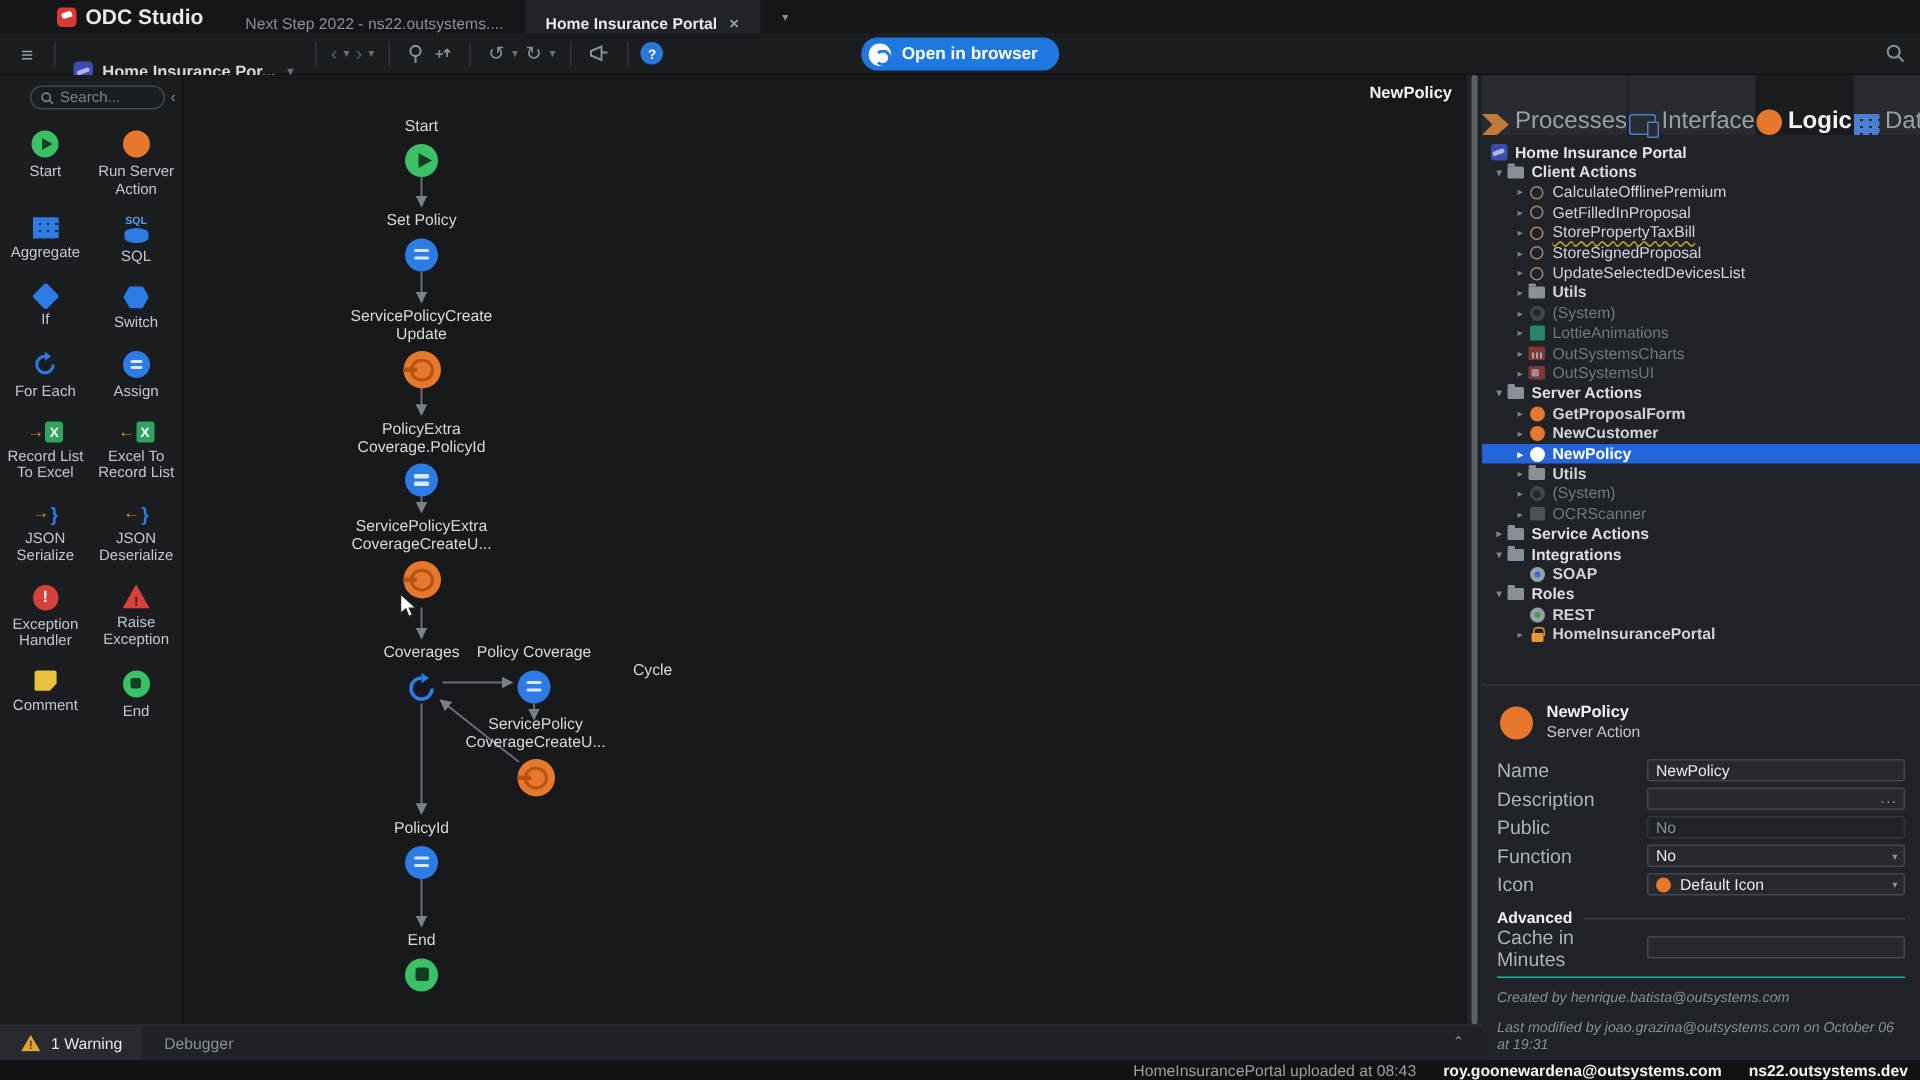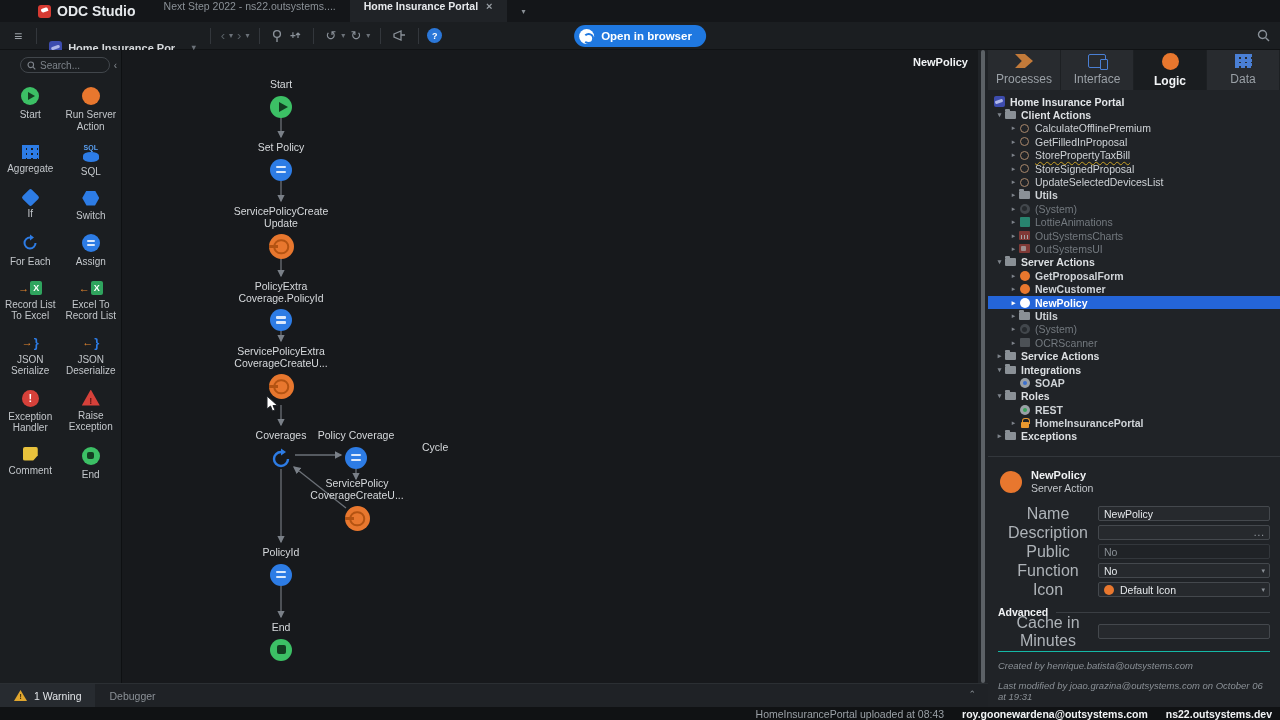--- a/index.html
+++ b/index.html
@@ -6,21 +6,21 @@
   html,body { width:1280px; height:720px; background:#0d0f11; overflow:hidden; }
   body { font-family:"Liberation Sans", sans-serif; color:#c9cdd1; font-size:11px; }
   .app { position:relative; width:1280px; height:720px; background:#17191c; }
 
   
   .titlebar { position:absolute; left:0; top:0; width:1280px; height:22px; background:#141619; display:flex; align-items:stretch; }
   .brand { display:flex; align-items:center; gap:6px; padding:0 14px 0 38px; }
   .odc-logo { width:13px; height:13px; border-radius:3px; background:#d63a32; position:relative; }
   .odc-logo::after{ content:""; position:absolute; left:3px; top:3px; width:7px; height:4px; background:#fff; border-radius:2px 2px 0 3px; transform:rotate(-18deg);}
   .brand-name { color:#e6e9ec; font-weight:bold; font-size:14px; }
-  .tab { display:flex; align-items:flex-start; gap:8px; padding:0 14px; color:#8a9096; font-size:10.5px; }
+  .tab { display:flex; align-items:flex-end; gap:8px; padding:0 14px; color:#8a9096; font-size:10.5px; }
   .tab.active { background:#202327; color:#e6e9ec; font-weight:bold; }
   .tab .close { color:#9aa0a6; font-size:11px; }
   .tab-caret { width:34px; display:flex; align-items:center; justify-content:center; color:#8a9096; font-size:8px; }
 
   
   .toolbar { position:absolute; left:0; top:22px; width:1280px; height:28px; background:#1b1e21; border-bottom:1px solid #101214; display:flex; align-items:center; }
   .tb-sep { width:1px; height:16px; background:#33373c; margin:0 8px; }
   .hamburger { margin-left:8px; color:#9aa0a6; font-size:14px; padding:0 6px; }
   .app-select { display:flex; align-items:center; gap:6px; color:#d6d9dc; font-size:11px; font-weight:bold; padding:0 4px;margin-top:24px; }
   .app-ico { width:13px; height:13px; border-radius:3px; background:#3d4cae; position:relative; }
@@ -87,21 +87,21 @@
   .n-end { width:22px; height:22px; border-radius:50%; background:#3cc065; display:flex; align-items:center; justify-content:center; }
   .n-end i { width:9px; height:9px; background:rgba(8,28,16,.8); border-radius:2px; display:block; }
   .edge-label { position:absolute; left:300px; top:391px; font-size:10.5px; color:#d6d9dc; }
   .canvas-svg { position:absolute; inset:0; }
   .vscroll { position:absolute; left:978px; top:50px; width:10px; height:633px; background:#202327; }
   .vscroll .thumb { position:absolute; left:3px; top:0; width:4px; height:633px; background:#5c6166; border-radius:2px; }
 
   
   .rpanel { position:absolute; left:988px; top:50px; width:292px; height:657px; background:#202327; }
   .rtabs { display:flex; height:40px; background:#282b2f; }
-  .rtab { flex:1; display:flex; flex-direction:column; align-items:center; justify-content:center; gap:4px; color:#9aa0a6; font-size:12px; border-right:1px solid #1d2023; }
+  .rtab { flex:1; display:flex; flex-direction:row; align-items:flex-end; justify-content:center; gap:4px; color:#9aa0a6; font-size:16px; border-right:1px solid #1d2023; }
   .rtab.active { background:#1a1d20; color:#f2f4f6; font-weight:bold; }
   .proc-ico { width:18px; height:14px; background:#c27a3a; clip-path:polygon(0 0,55% 0,100% 50%,55% 100%,0 100%,38% 50%); }
   .iface-ico { width:18px; height:14px; border:1.5px solid #4a7fd4; border-radius:2px; position:relative; }
   .iface-ico::after{content:""; position:absolute; right:-3px; bottom:-3px; width:6px; height:9px; background:#282b2f; border:1.5px solid #4a7fd4; border-radius:1px;}
   .logic-ico { width:17px; height:17px; border-radius:50%; background:#e8772e; }
   .data-ico { width:17px; height:14px; background:repeating-linear-gradient(90deg,#4a7fd4 0 4px,transparent 4px 6px), repeating-linear-gradient(#4a7fd4 0 3px,transparent 3px 4.7px); }
 
   
   .tree { padding-top:5px; height:366px; overflow:hidden; }
   .trow { display:flex; align-items:center; height:13.4px; font-size:10.5px; color:#cfd3d7; white-space:nowrap; }
@@ -137,21 +137,21 @@
   .i-lock { width:8px; height:6px; background:#e8982e; border-radius:1px; position:relative; margin-top:3px; }
   .i-lock::before{content:""; position:absolute; left:1px; top:-4px; width:6px; height:5px; border:1.5px solid #e8982e; border-bottom:none; border-radius:3px 3px 0 0;}
 
   
   .props { border-top:1px solid #33373c; padding:8px 10px 0 10px; }
   .phead { display:flex; align-items:center; gap:9px; padding:4px 0 10px 2px; }
   .phead-ico { width:22px; height:22px; border-radius:50%; background:#e8772e; }
   .phead-title { font-size:11px; font-weight:bold; color:#f0f2f4; line-height:13px; }
   .phead-sub { font-size:10.5px; color:#c3c7cb; }
   .prow { display:flex; align-items:center; height:19px; }
-  .plabel { width:100px; color:#aeb3b8; font-size:16px; flex:none;text-align:center; }
+  .plabel { width:100px; color:#aeb3b8; font-size:13px; flex:none; }
   .pfield { flex:1; height:15px; background:#26292d; border:1px solid #44484d; border-radius:2px; color:#e6e9ec; font-size:10.5px; display:flex; align-items:center; padding:0 5px; position:relative; }
   .pfield.readonly { background:transparent; border-color:#33373c; color:#8a9096; }
   .pfield .dots { position:absolute; right:4px; color:#9aa0a6; font-size:10px; letter-spacing:1px; }
   .pfield .dd { position:absolute; right:4px; color:#8a9096; font-size:7px; }
   .pfield .mini-orange { width:10px; height:10px; border-radius:50%; background:#e8772e; margin-right:6px; }
   .adv-row { display:flex; align-items:center; gap:8px; margin:7px 0 4px 0; }
   .adv-label { font-size:10.5px; font-weight:bold; color:#f0f2f4; }
   .adv-rule { flex:1; height:1px; background:#3a3e43; }
   .meta { margin-top:10px; border-top:1px solid #14b8a6; padding-top:8px; }
   .meta p { font-style:italic; color:#8a9096; font-size:9.5px; margin-bottom:9px; }
@@ -623,27 +623,20 @@
           </span>
           <span style="font-weight:bold">REST</span>
         </div>
       <div class="trow lv2">
           <span class="tcaret">▸</span>
           <span class="ticon">
             <span class="i-lock"></span>
           </span>
           <span style="font-weight:bold">HomeInsurancePortal</span>
         </div>
-      <div class="trow lv1">
-          <span class="tcaret">▸</span>
-          <span class="ticon">
-            <span class="i-folder"></span>
-          </span>
-          <span>Exceptions</span>
-        </div>
     </div>
 
     <div class="props">
       <div class="phead">
         <span class="phead-ico"></span>
         <div>
           <div class="phead-title">NewPolicy</div>
           <div class="phead-sub">Server Action</div>
         </div>
       </div>

